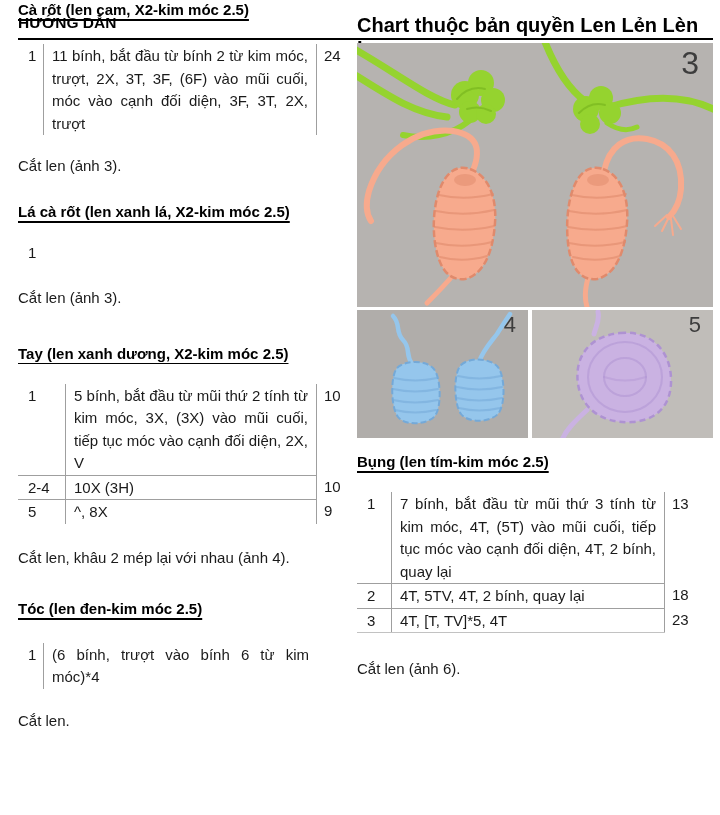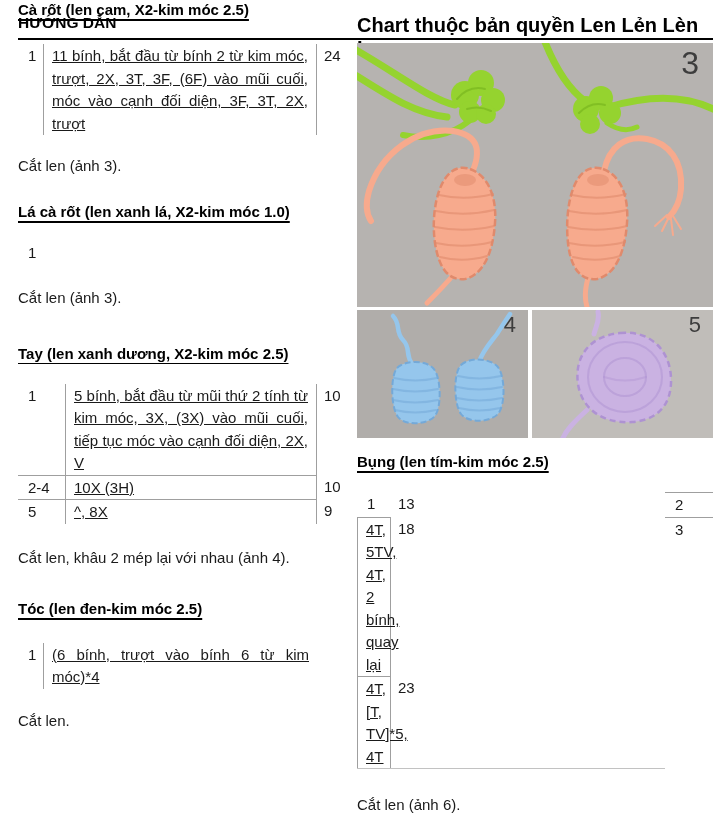--- a/index.html
+++ b/index.html
@@ -39,21 +39,20 @@
   .ptable{display:grid; font-size:15px; line-height:22.5px;}
   .t-carrot{grid-template-columns:25px 274px 28px; margin-top:24px;}
   .t-leaf  {grid-template-columns:25px 274px;      margin-top:19px;}
   .t-arm   {grid-template-columns:47px 252px 28px; margin-top:20px;}
   .t-hair  {grid-template-columns:25px 274px;      margin-top:24px;}
   .t-belly {grid-template-columns:34px 274px 48px; margin-top:20px;}
   .cell-num{padding:1px 0 0 10px;}
   .cell-desc{
     padding:1px 8px 0 8px; text-align:justify;
     border-left:1px solid var(--rule);
-    text-decoration:underline;
   }
   .with-count .cell-desc{border-right:1px solid var(--rule);}
   .cell-count{padding:1px 0 0 7px;}
   .rsep{border-top:1px solid var(--rule);}
   .bottom-rule{grid-column:1 / 3; border-top:1px solid #c2c2c2; height:0;}
   
   .photo{position:absolute; overflow:hidden;}
   .photo svg{display:block;}
   #photo3{left:0; top:43px;  width:356px; height:264px; background:var(--photo-bg);}
   #photo4{left:0; top:310px; width:171px; height:128px; background:var(--photo-bg2);}
@@ -91,21 +90,21 @@
     <div class="sec-head m-h1">Cà rốt (len cam, X2-kim móc 2.5)</div>
 
     <div class="ptable t-carrot with-count">
       <div class="cell-num">1</div>
       <div class="cell-desc">11 bính, bắt đầu từ bính 2 từ kim móc, trượt, 2X, 3T, 3F, (6F) vào mũi cuối, móc vào cạnh đối diện, 3F, 3T, 2X, trượt</div>
       <div class="cell-count">24</div>
     </div>
 
     <div class="note m-note1">Cắt len (ảnh 3).</div>
 
-    <div class="sec-head m-h2">Lá cà rốt (len xanh lá, X2-kim móc 1.0)</div>
+    <div class="sec-head m-h2">Lá cà rốt (len xanh lá, X2-kim móc 2.5)</div>
 
     <div class="ptable t-leaf">
       <div class="cell-num">1</div>
     </div>
 
     <div class="note m-note2">Cắt len (ảnh 3).</div>
 
     <div class="sec-head m-h3">Tay (len xanh dương, X2-kim móc 2.5)</div>
 
     <div class="ptable t-arm with-count">
@@ -201,20 +200,21 @@
         <path class="yarn s-purple-d" stroke-width="2" opacity="0.4" d="M 72 67 Q 93 74 114 67"></path>
       </svg>
       <div class="photo-label">5</div>
     </div>
 
     <div class="belly-block">
       <div class="sec-head">Bụng (len tím-kim móc 2.5)</div>
 
       <div class="ptable t-belly with-count">
         <div class="cell-num">1</div>
+        <div class="cell-desc">7 bính, bắt đầu từ mũi thứ 3 tính từ kim móc, 4T, (5T) vào mũi cuối, tiếp tục móc vào cạnh đối diện, 4T, 2 bính, quay lại</div>
         <div class="cell-count">13</div>
         <div class="cell-num rsep">2</div>
         <div class="cell-desc rsep">4T, 5TV, 4T, 2 bính, quay lại</div>
         <div class="cell-count">18</div>
         <div class="cell-num rsep">3</div>
         <div class="cell-desc rsep">4T, [T, TV]*5, 4T</div>
         <div class="cell-count">23</div>
         <div class="bottom-rule"></div>
       </div>
 

